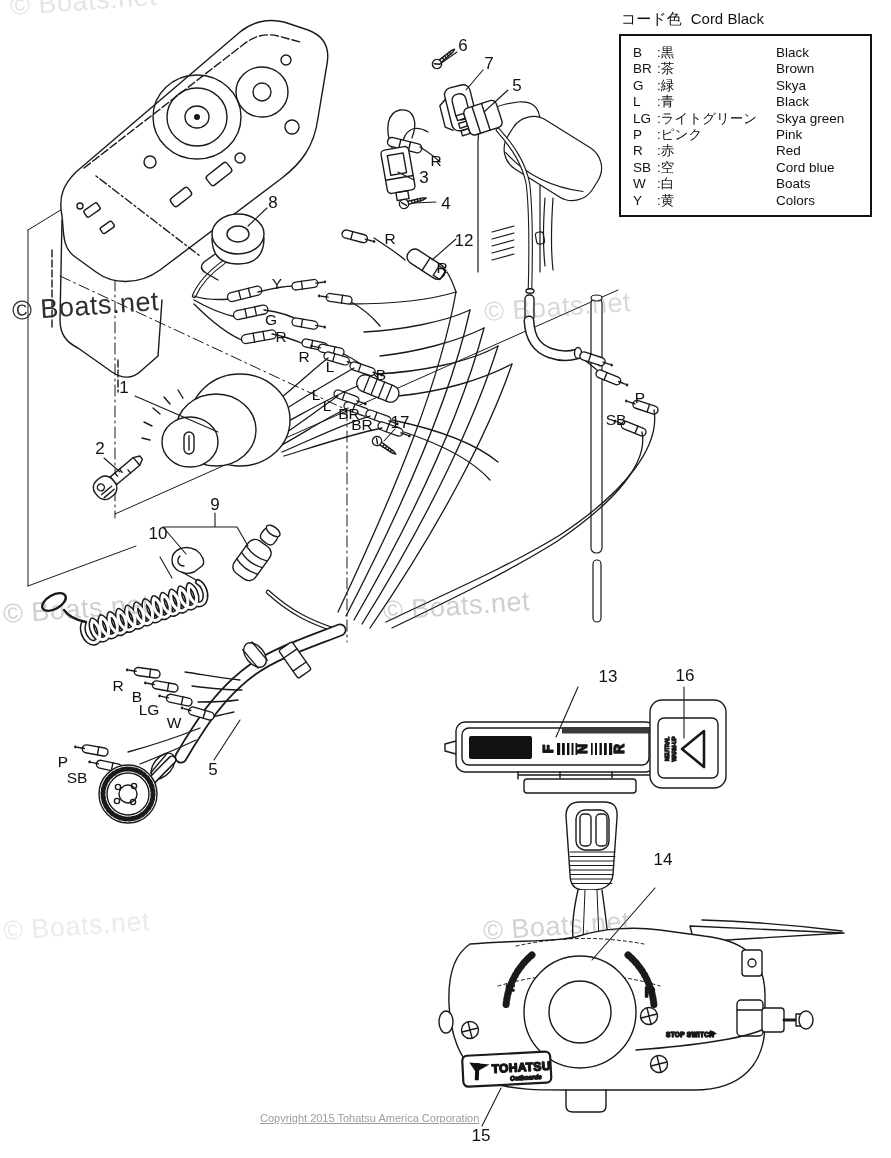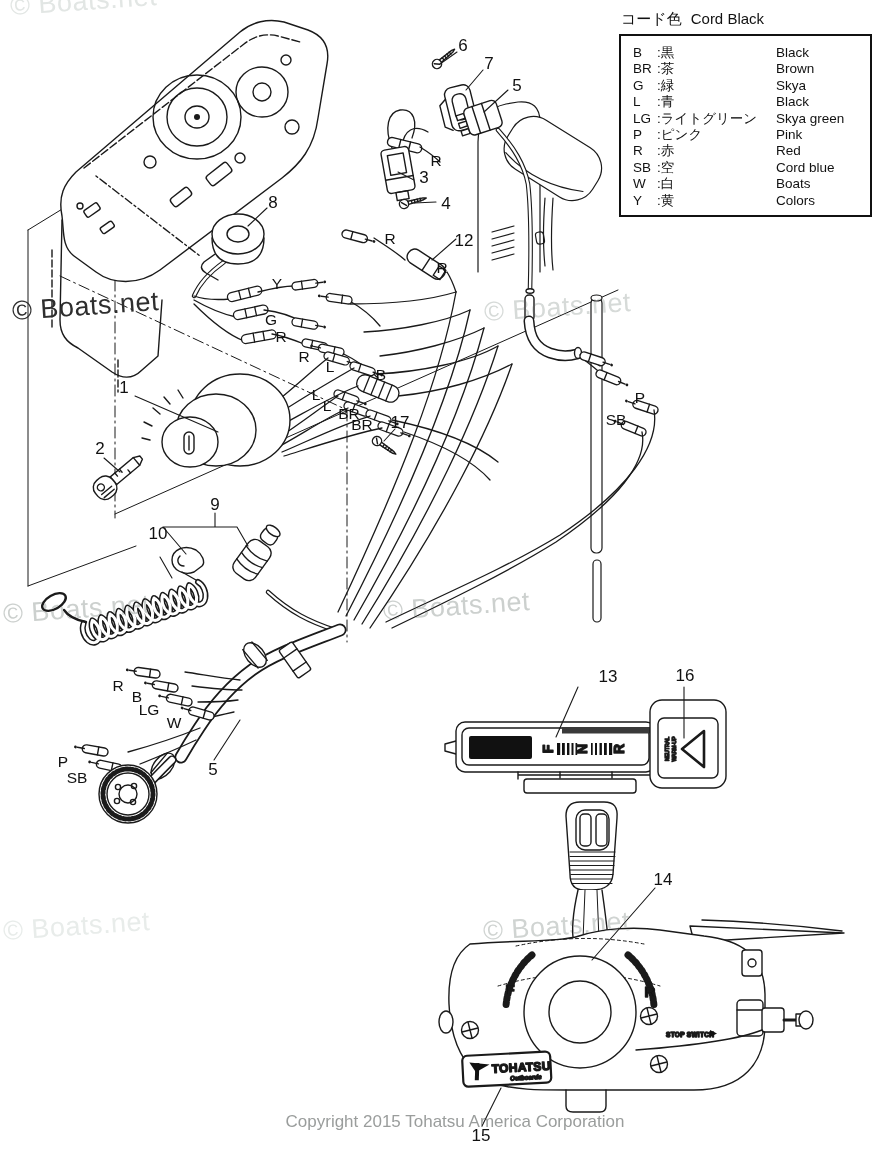--- a/index.html
+++ b/index.html
@@ -11,22 +11,22 @@
   .wl{position:absolute;transform:translate(-50%,-50%);font-size:15.5px;color:#111;white-space:nowrap;}
   .wm{position:absolute;font-size:27px;letter-spacing:0.5px;white-space:nowrap;
       transform:rotate(-4deg);mix-blend-mode:darken;}
   .legend{position:absolute;left:619px;top:10px;width:253px;}
   .ltitle{display:flex;gap:9px;font-size:15px;margin-left:2px;}
   .lbox{margin-top:5px;border:2px solid #111;padding:8px 0 7px 12px;}
   .lrow{display:flex;align-items:baseline;height:16.4px;font-size:13.5px;}
   .lc{width:24px;}
   .lj{flex:1;}
   .le{width:94px;}
-  .copyright{position:absolute;left:260px;top:1112px;width:390px;text-align:center;
-             font-size:17px;color:#9a9d9c;mix-blend-mode:darken;}
+  .copyright{position:absolute;left:260px;top:1112px;width:390px;text-align:left;
+             font-size:11px;color:#9a9d9c;mix-blend-mode:darken;text-decoration:underline;}
 </style>
 </head>
 <body>
 
 <div id="stage">
 
   <svg id="art" width="891" height="1158" viewBox="0 0 891 1158" stroke="#1a1a1a" fill="none" stroke-width="1.4" stroke-linecap="round" stroke-linejoin="round">
 
     <defs>
       <g id="blt">
@@ -445,21 +445,21 @@
   <span class="co" style="left:446px;top:204px">4</span>
   <span class="co" style="left:517px;top:86px">5</span>
   <span class="co" style="left:463px;top:46px">6</span>
   <span class="co" style="left:489px;top:64px">7</span>
   <span class="co" style="left:273px;top:203px">8</span>
   <span class="co" style="left:215px;top:505px">9</span>
   <span class="co" style="left:158px;top:534px">10</span>
   <span class="co" style="left:213px;top:770px">5</span>
   <span class="co" style="left:464px;top:241px">12</span>
   <span class="co" style="left:608px;top:677px">13</span>
-  <span class="co" style="left:663px;top:880px">14</span>
+  <span class="co" style="left:663px;top:860px">14</span>
   <span class="co" style="left:481px;top:1136px">15</span>
   <span class="co" style="left:685px;top:676px">16</span>
   <span class="co" style="left:400px;top:423px">17</span>
 
   <span class="wl" style="left:277px;top:284px">Y</span>
   <span class="wl" style="left:271px;top:320px">G</span>
   <span class="wl" style="left:281px;top:337px">R</span>
   <span class="wl" style="left:304px;top:357px">R</span>
   <span class="wl" style="left:330px;top:367px">L</span>
   <span class="wl" style="left:381px;top:375px">B</span>

